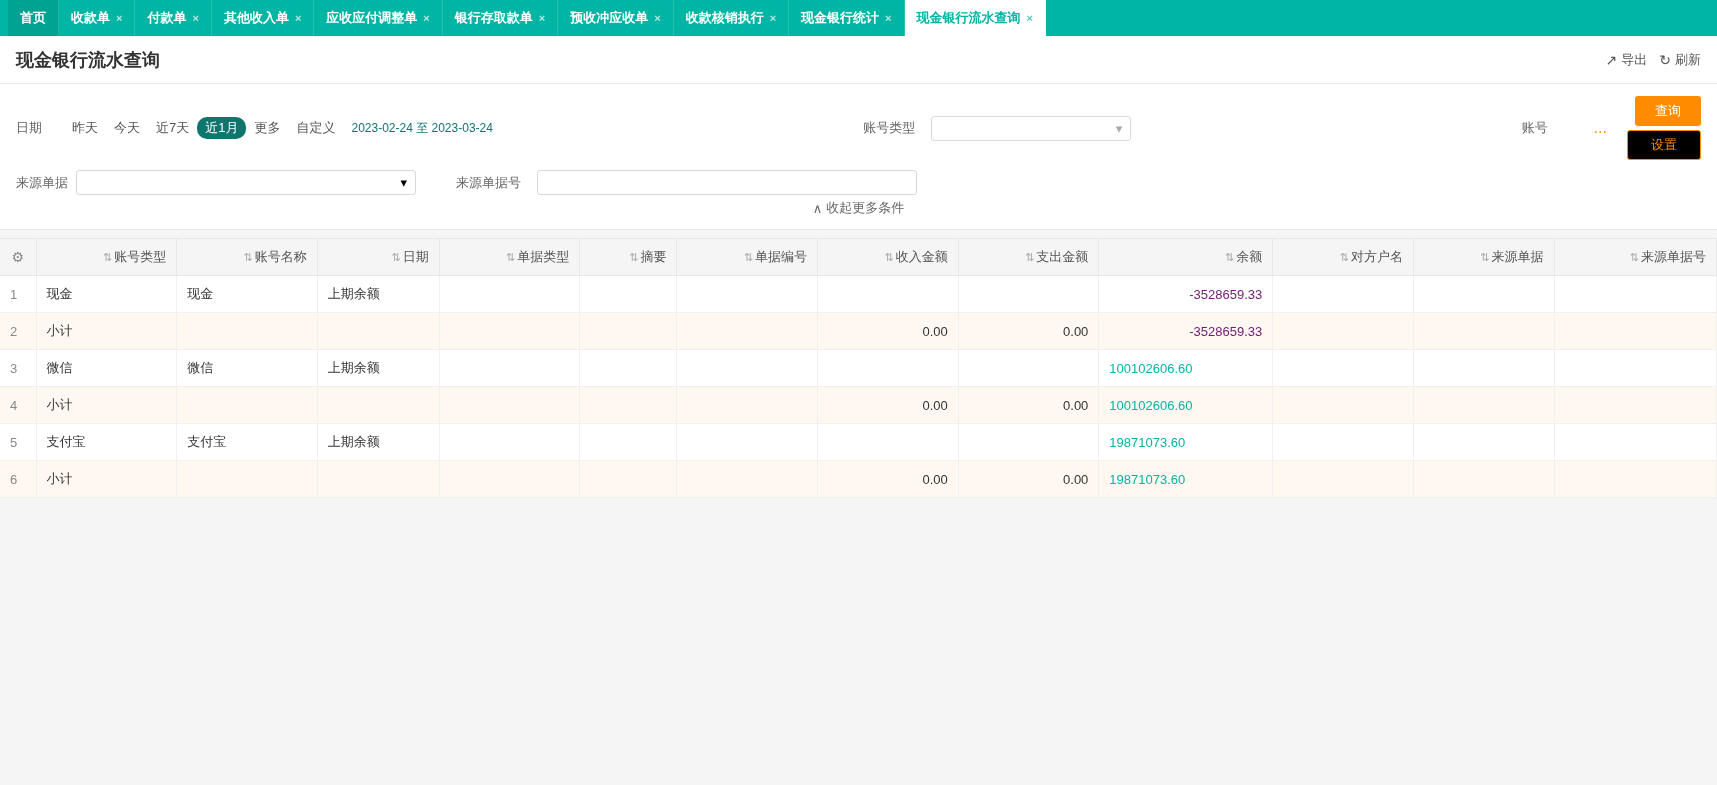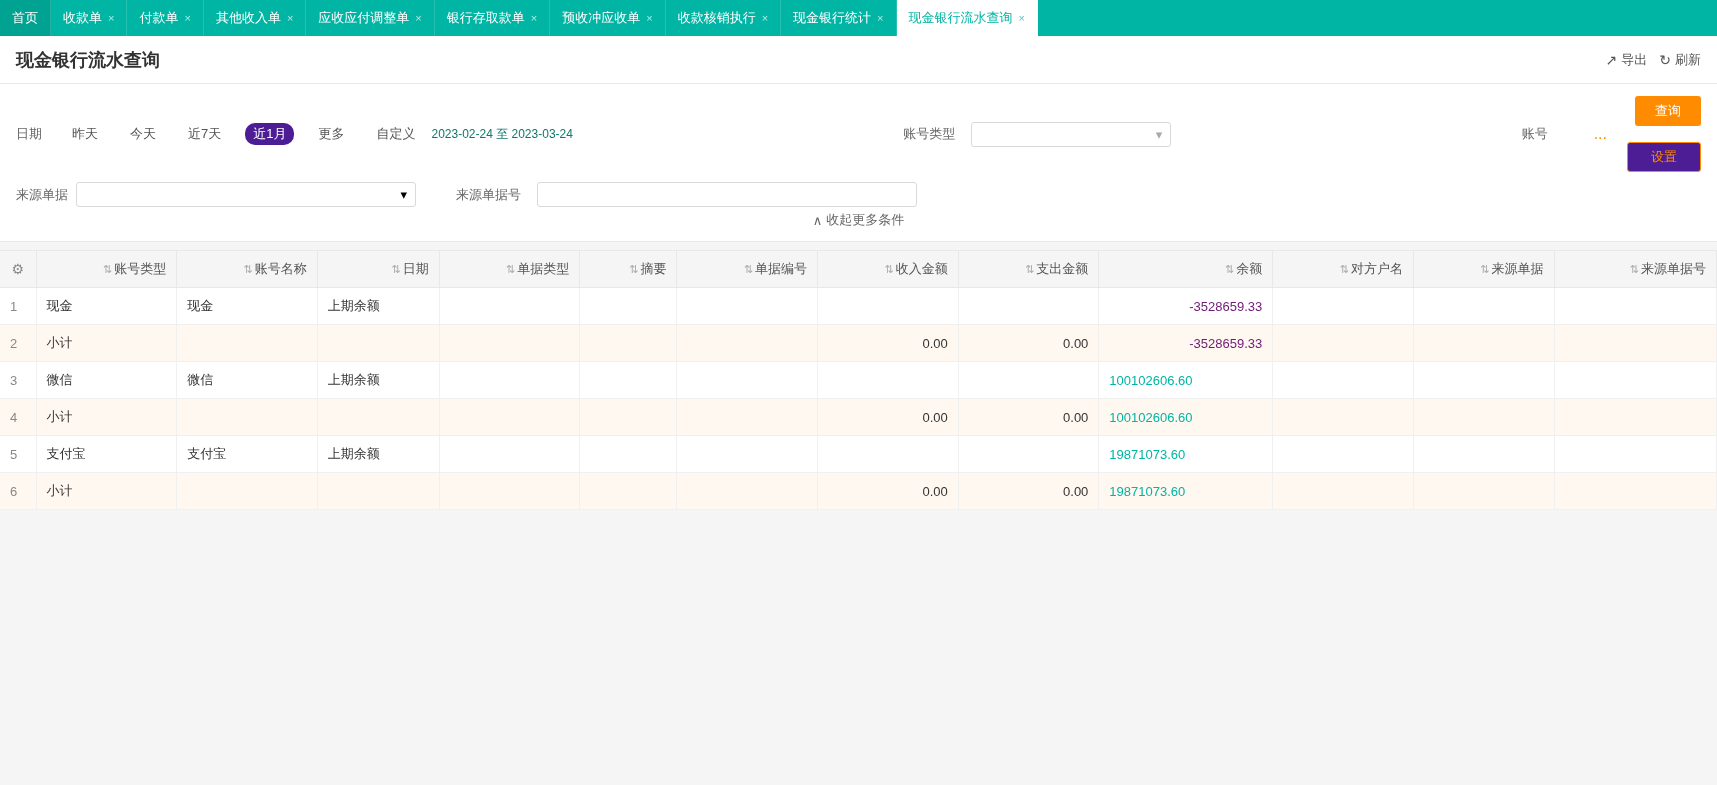--- a/index.html
+++ b/index.html
@@ -4,22 +4,23 @@
   <style>
     * { box-sizing: border-box; margin: 0; padding: 0; font-family: 'Microsoft YaHei', Arial, sans-serif; font-size: 13px; }
     body { background: #f5f5f5; }
 
     
     .top-nav {
       display: flex;
       align-items: center;
       background: #00b5a3;
       height: 36px;
-      padding: 0 0;
+      padding: 0 8px;
       overflow: hidden;
+      font-weight: bold;
     }
     .nav-tab {
       display: flex;
       align-items: center;
       padding: 0 12px;
       height: 36px;
       color: #fff;
       cursor: pointer;
       white-space: nowrap;
       font-size: 13px;
@@ -81,31 +82,31 @@
     }
     .filter-label {
       color: #666;
       white-space: nowrap;
       margin-right: 8px;
       min-width: 40px;
     }
     .date-options {
       display: flex;
       align-items: flex-end;
-      gap: 16px;
+      gap: 0;
     }
     .date-btn {
       padding: 2px 8px;
       border-radius: 3px;
       cursor: pointer;
       color: #555;
       font-size: 13px;
     }
     .date-btn.active {
-      background: #4c1d95;
+      background: #0f766e;
       color: #fff;
       border-radius: 10px;
     }
     .date-range {
       color: #0f766e;
       font-size: 12px;
       margin-left: 8px;
     }
     .filter-select {
       display: flex;
@@ -132,21 +133,21 @@
       font-size: 13px;
       margin-left: 8px;
     }
     .settings-btn {
       border: 1px solid #ff8c00;
       color: #ff8c00;
       border-radius: 3px;
       padding: 5px 16px;
       cursor: pointer;
       font-size: 13px;
-      background: #4c1d95;
+      background: #000000;
     }
     .dots-btn {
       color: #ff8c00;
       cursor: pointer;
       font-size: 16px;
       margin-right: 4px;
     }
     .collapse-bar {
       display: flex;
       justify-content: center;
@@ -334,21 +335,21 @@
         <span></span>
         <span class="arrow">▾</span>
       </div>
     </div>
 
     <div style="display:flex; align-items:center; gap:24px; margin-left:20px;">
       <span class="filter-label">账号</span>
       <span class="dots-btn">...</span>
     </div>
 
-    <div style="display:flex; flex-direction:column; gap:16px; margin-left:16px;">
+    <div style="display:flex; flex-direction:column; gap:4px; margin-left:16px;">
       <button class="query-btn">查询</button>
       <button class="settings-btn">设置</button>
     </div>
   </div>
 
   <div class="filter-row2">
     <span class="filter-label">来源单据</span>
     <div class="filter-input-wrap">
       <span></span>
       <span class="arrow">▾</span>

